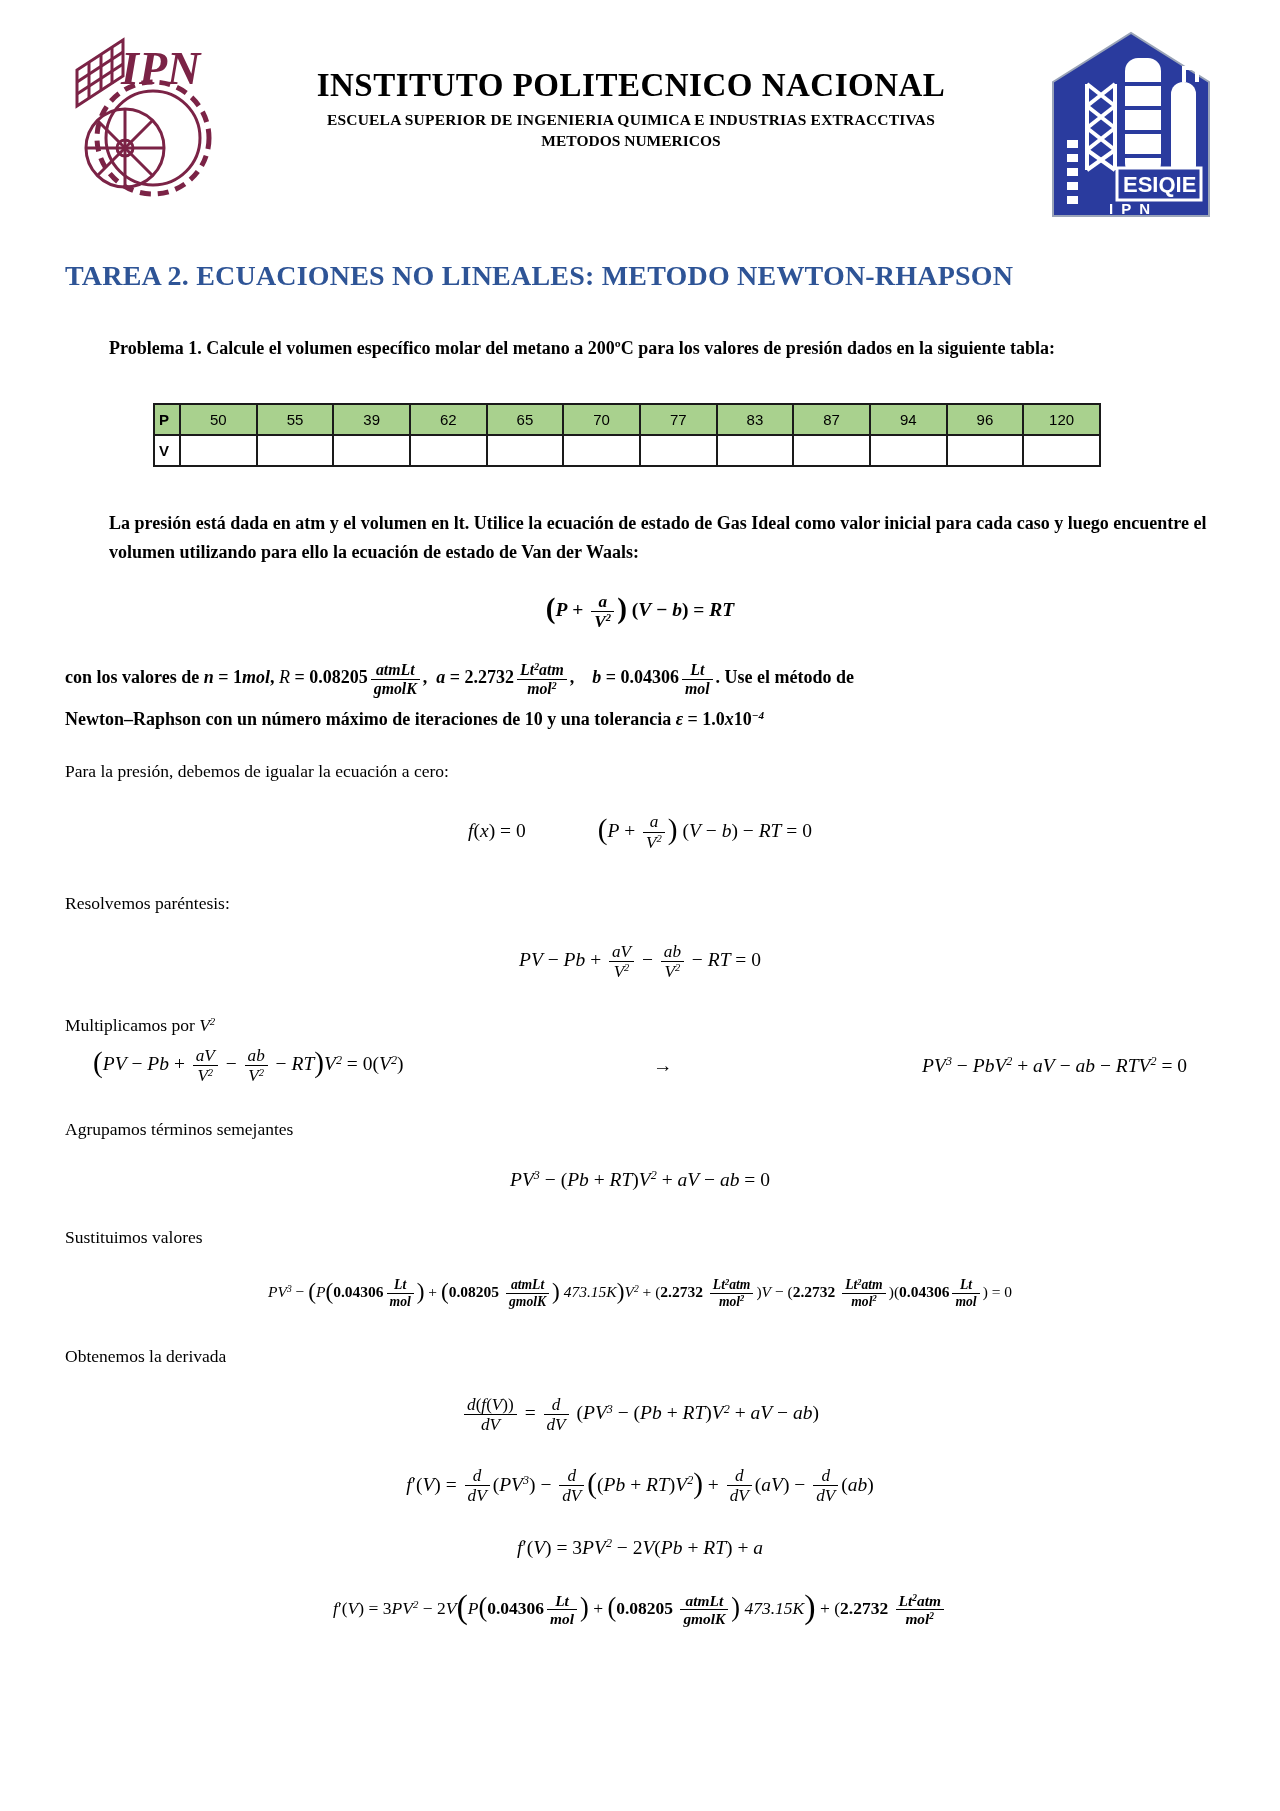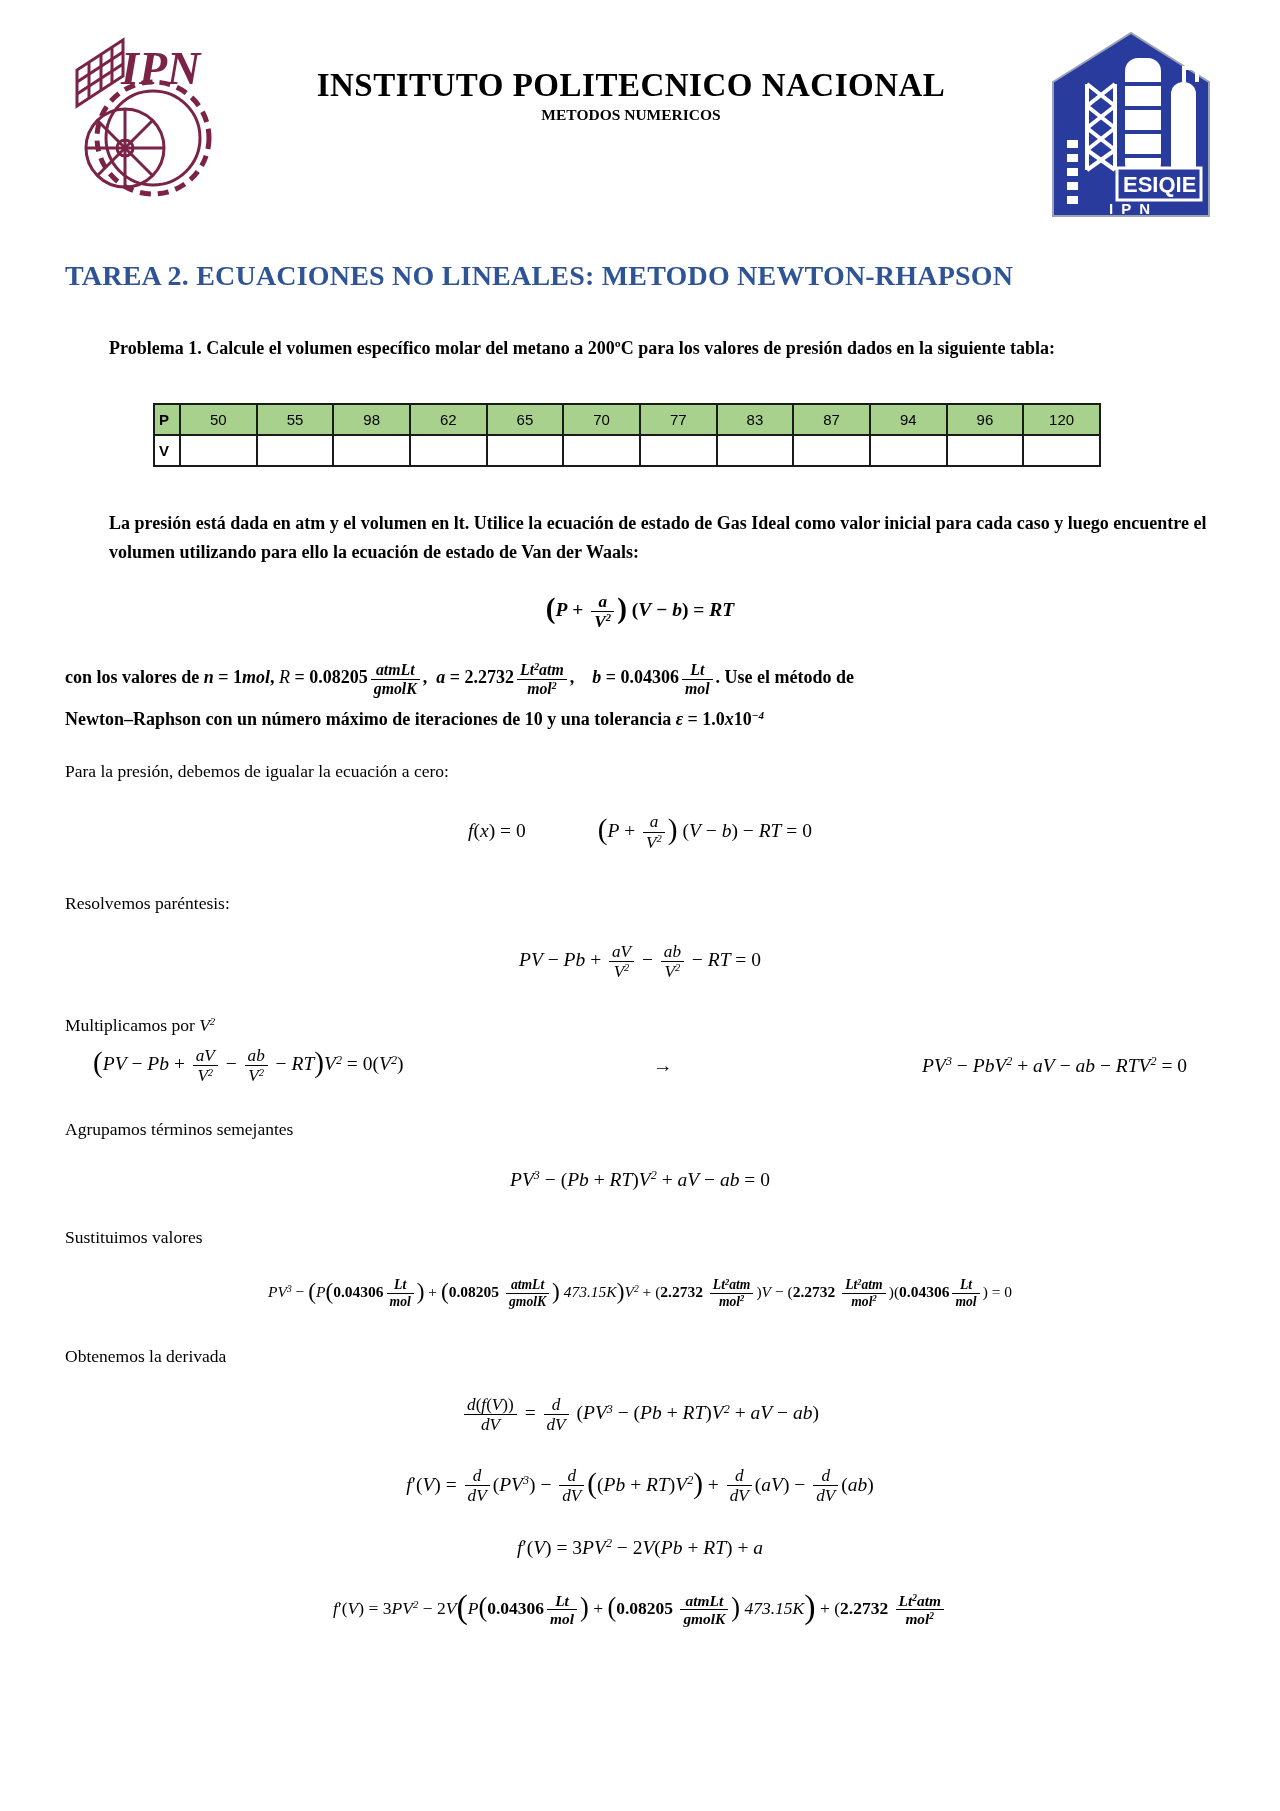--- a/index.html
+++ b/index.html
@@ -71,20 +71,21 @@
           <line x1="24" y1="35" x2="24" y2="71"></line>
           <line x1="36" y1="27" x2="36" y2="63"></line>
           <line x1="47" y1="20" x2="47" y2="56"></line>
         </g>
         <text x="56" y="56" font-family="Liberation Serif,serif" font-size="46" font-weight="bold" font-style="italic" fill="#7B2346">IPN</text>
       </svg>
     </span>
 
     <div class="hdr-center">
       <div class="hdr-title">INSTITUTO POLITECNICO NACIONAL</div>
+      <div class="hdr-sub1">ESCUELA SUPERIOR DE INGENIERIA QUIMICA E INDUSTRIAS EXTRACCTIVAS</div>
       <div class="hdr-sub2">METODOS NUMERICOS</div>
     </div>
 
     <span class="logo">
       <svg width="168" height="192" viewBox="0 0 168 192">
         <path d="M6 54 L84 5 L162 54 L162 188 L6 188 Z" fill="#2A3B9E" stroke="#9aa4b8" stroke-width="2"></path>
         <g stroke="#fff" stroke-width="4" fill="none">
           <line x1="40" y1="56" x2="40" y2="142"></line>
           <line x1="68" y1="56" x2="68" y2="142"></line>
           <line x1="40" y1="56" x2="68" y2="78"></line>
@@ -125,21 +126,21 @@
 
   <table class="ptable">
     <colgroup>
         <col style="width:26px">
       </colgroup>
     <tbody>
         <tr class="hrow">
       <td class="lab">P</td>
       <td>50</td>
       <td>55</td>
-      <td>98</td>
+      <td>39</td>
       <td>62</td>
       <td>65</td>
       <td>70</td>
       <td>77</td>
       <td>83</td>
       <td>87</td>
       <td>94</td>
       <td>96</td>
       <td>120</td>
     </tr>

